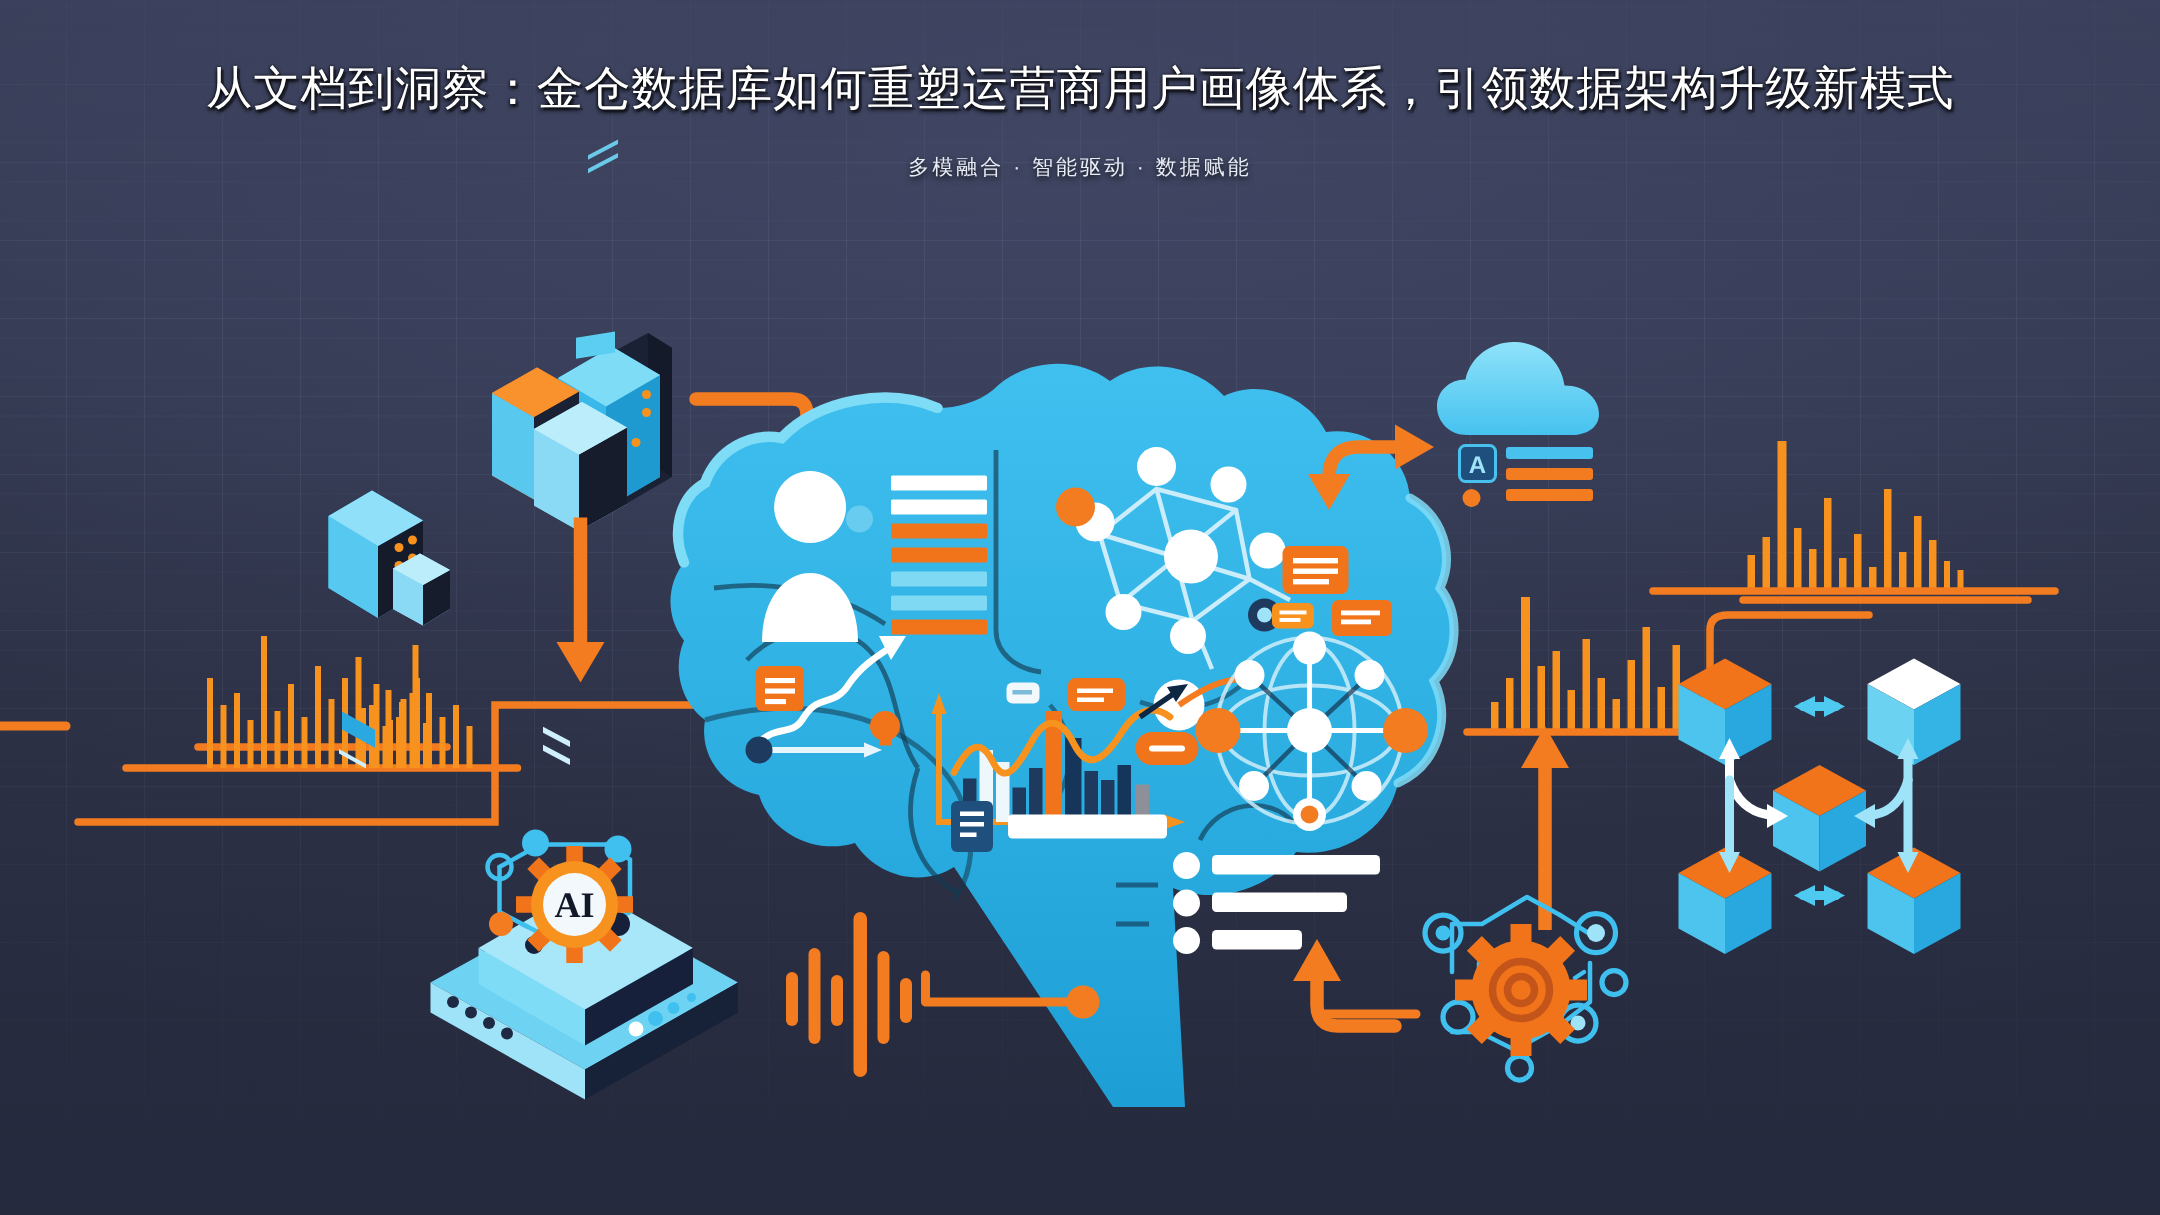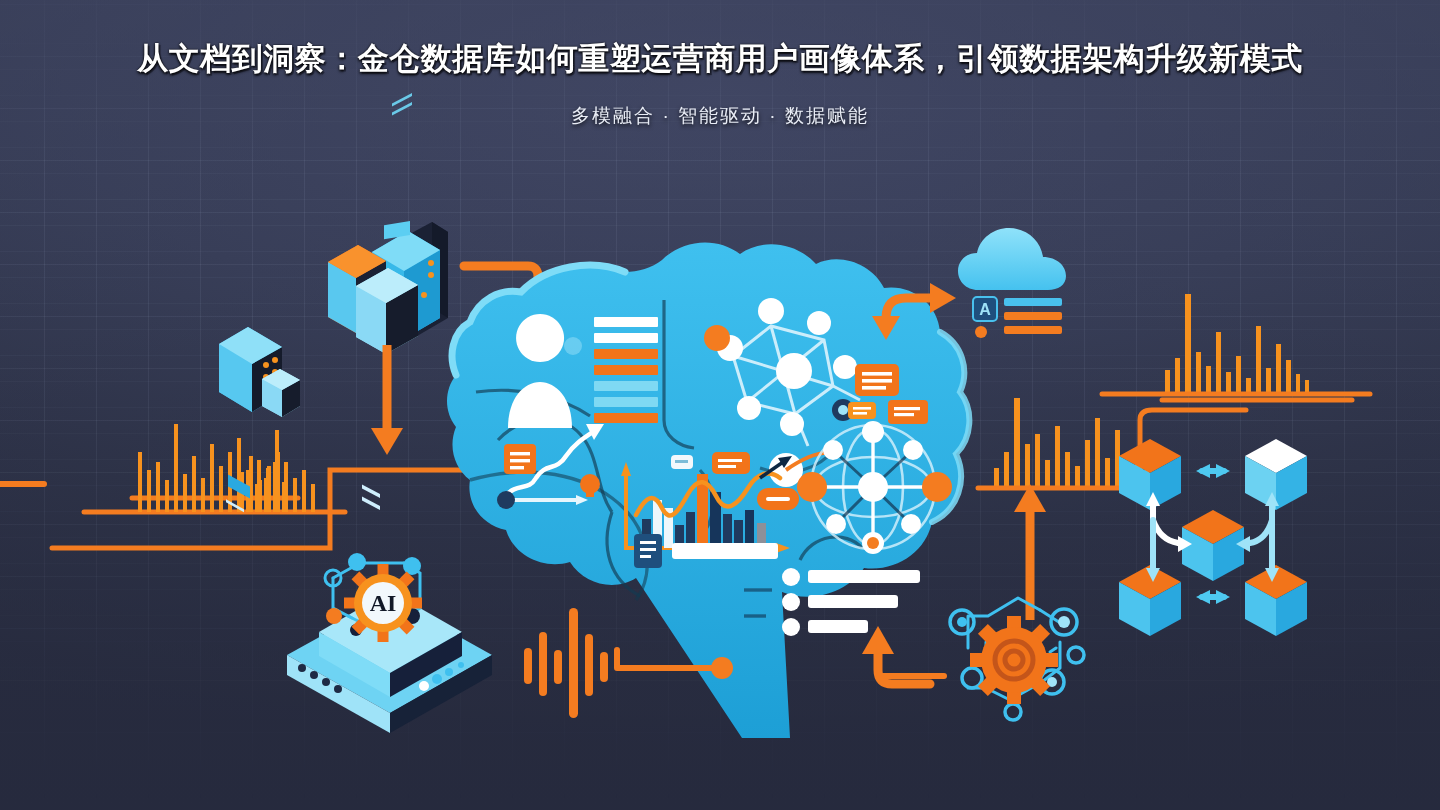--- a/index.html
+++ b/index.html
@@ -42,33 +42,33 @@
 
   
   #headline {
     position:absolute; top:0; left:0; width:1440px;
     text-align:center;
     z-index:40;
   }
   #title {
     margin-top:40px;
     font-size:31px;
-    font-weight:bold;
+    font-weight:normal;
     color:#ffffff;
     letter-spacing:0.5px;
     line-height:1.2;
     text-shadow:
       0 2px 3px rgba(0,0,0,0.85),
       0 0 2px rgba(0,0,0,0.9),
       2px 2px 0 rgba(25,28,42,0.55);
     white-space:nowrap;
   }
   #subtitle {
     margin-top:26px;
-    font-size:19px;
+    font-size:14px;
     font-weight:normal;
     color:#e9edf6;
     letter-spacing:2px;
     text-shadow:0 2px 4px rgba(0,0,0,0.8);
     text-align:center;
   }
 
   #art { position:absolute; inset:0; z-index:20; }
 </style>
 </head>

